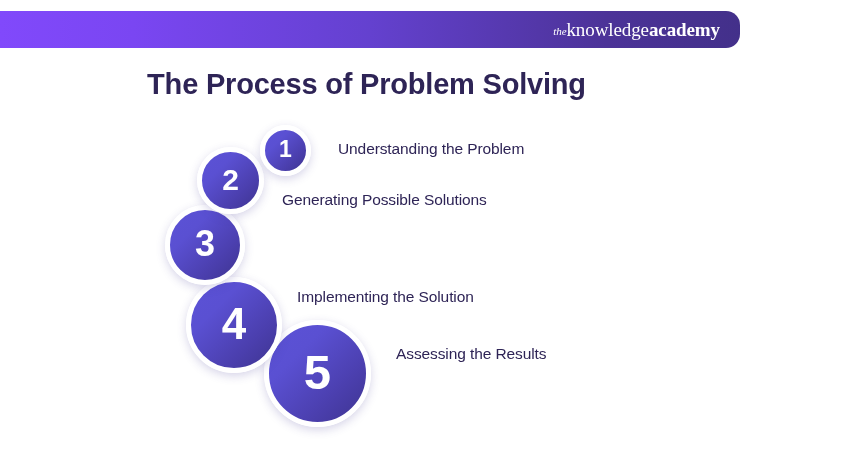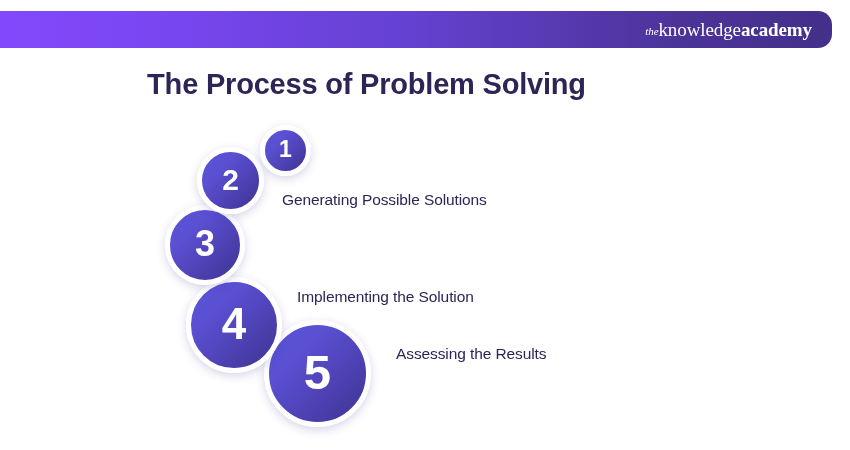--- a/index.html
+++ b/index.html
@@ -13,21 +13,21 @@
     font-family: "Liberation Sans", sans-serif;
     overflow: hidden;
     position: relative;
   }
 
   
   #header-banner {
     position: absolute;
     left: 0;
     top: 11px;
-    width: 832px;
+    width: 740px;
     height: 37px;
     background: linear-gradient(90deg, #8149fb 0%, #7a46f2 18%, #6441cf 50%, #4c3398 82%, #43308a 100%);
     border-top-right-radius: 14px;
     border-bottom-right-radius: 14px;
     display: flex;
     align-items: center;
     justify-content: flex-end;
   }
   #brand-logo {
     color: #ffffff;
@@ -135,17 +135,18 @@
   <div class="step-circle" id="circle-3">
     <span class="step-num">3</span>
   </div>
   <div class="step-circle" id="circle-4">
     <span class="step-num">4</span>
   </div>
   <div class="step-circle" id="circle-5">
     <span class="step-num">5</span>
   </div>
 
+  <div class="step-label" id="label-1">Understanding the Problem</div>
   <div class="step-label" id="label-2">Generating Possible Solutions</div>
   <div class="step-label" id="label-4">Implementing the Solution</div>
   <div class="step-label" id="label-5">Assessing the Results</div>
 
 </div>
 
 </body></html>

